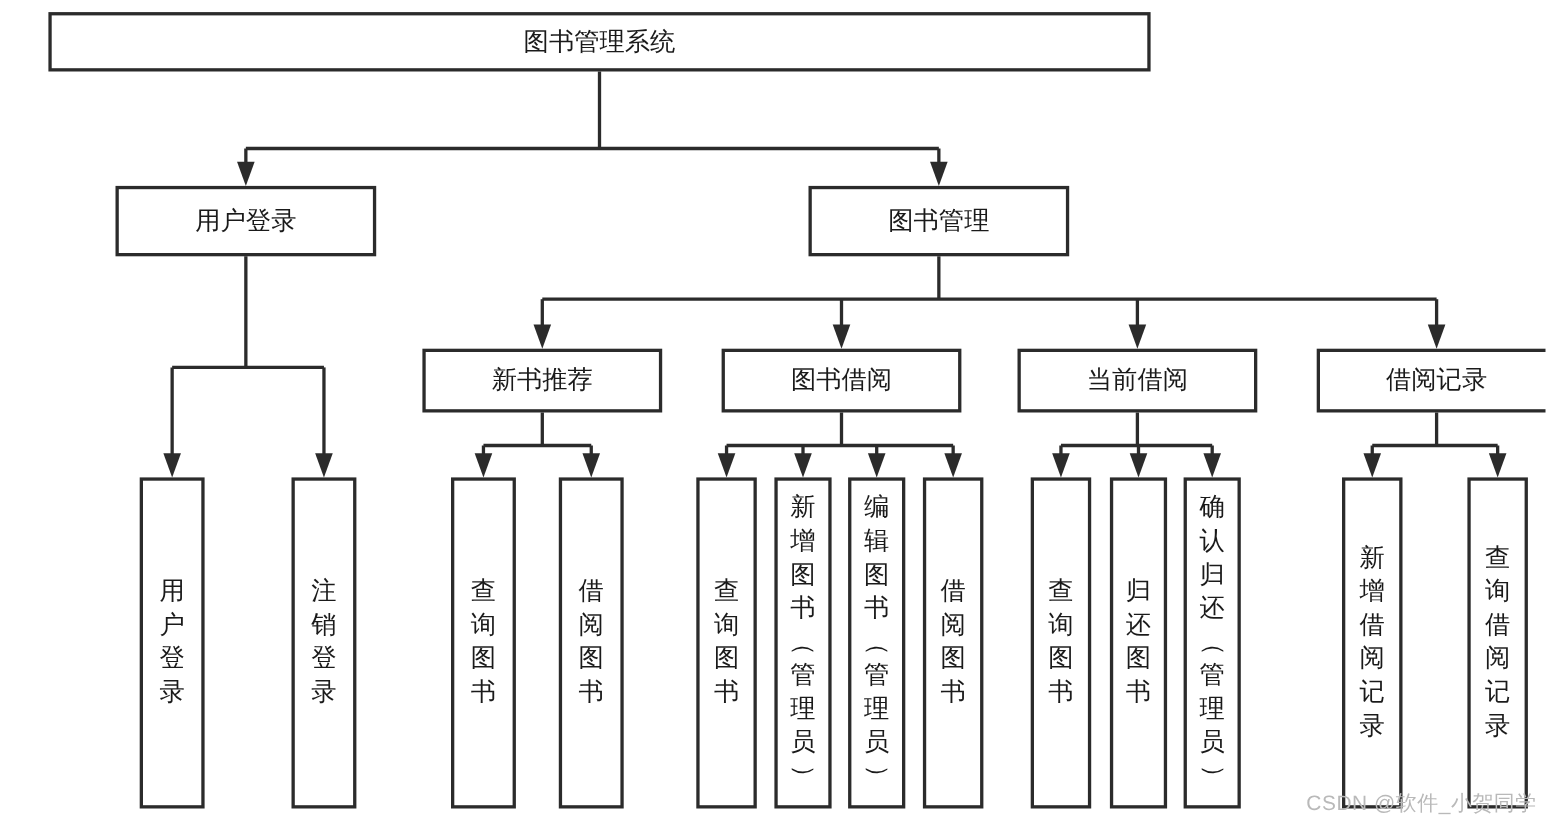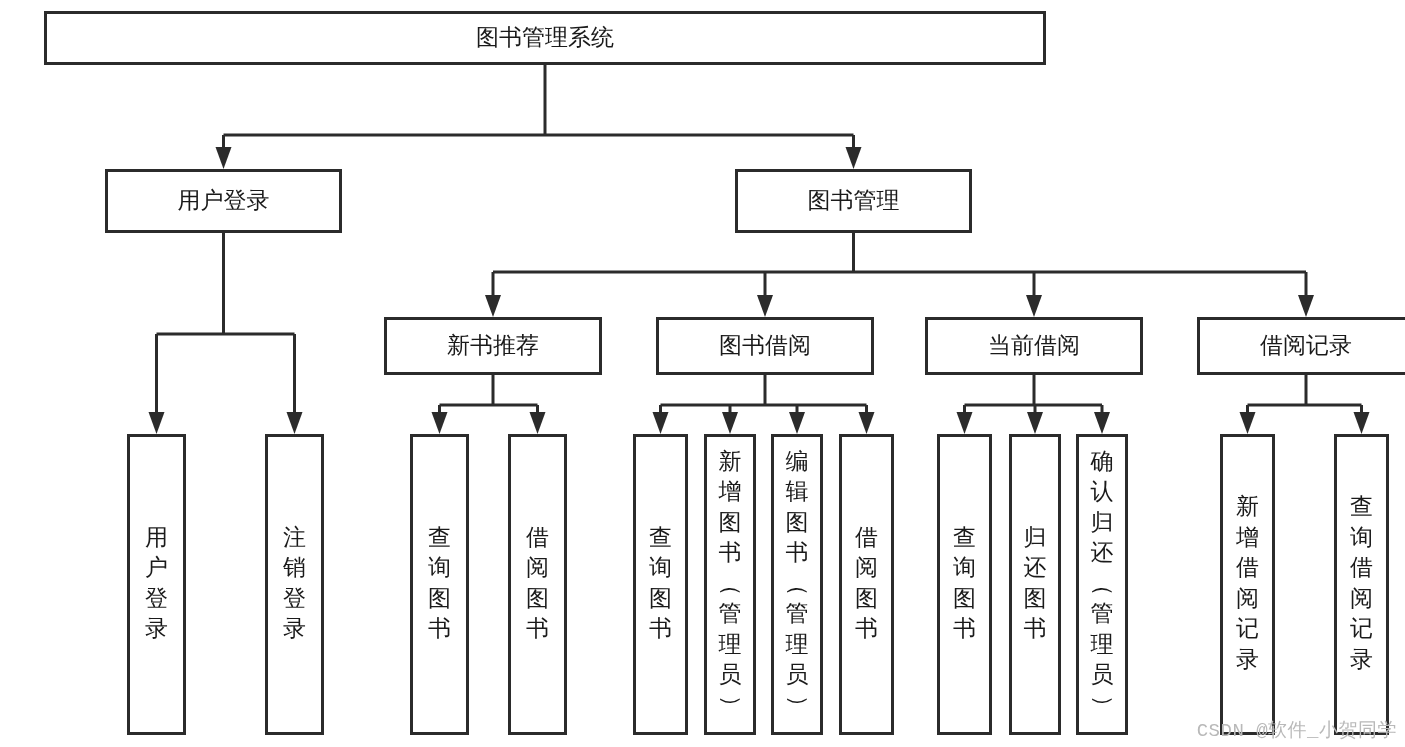--- a/index.html
+++ b/index.html
@@ -61,21 +61,21 @@
     font-size: 23px;
     fill: #1a1a1a;
     text-anchor: middle;
     dominant-baseline: middle;
     white-space: pre;
   }
   .watermark-text {
     position: absolute;
     right: 8px;
     bottom: 4px;
-    font-family: Liberation Mono, monospace;
+    font-family: Liberation Sans, sans-serif;
     font-size: 19px;
     color: #b9b9b9;
     letter-spacing: 0.5px;
     user-select: none;
     pointer-events: none;
     white-space: nowrap;
   }
 </style>
 </head>
 <body>

